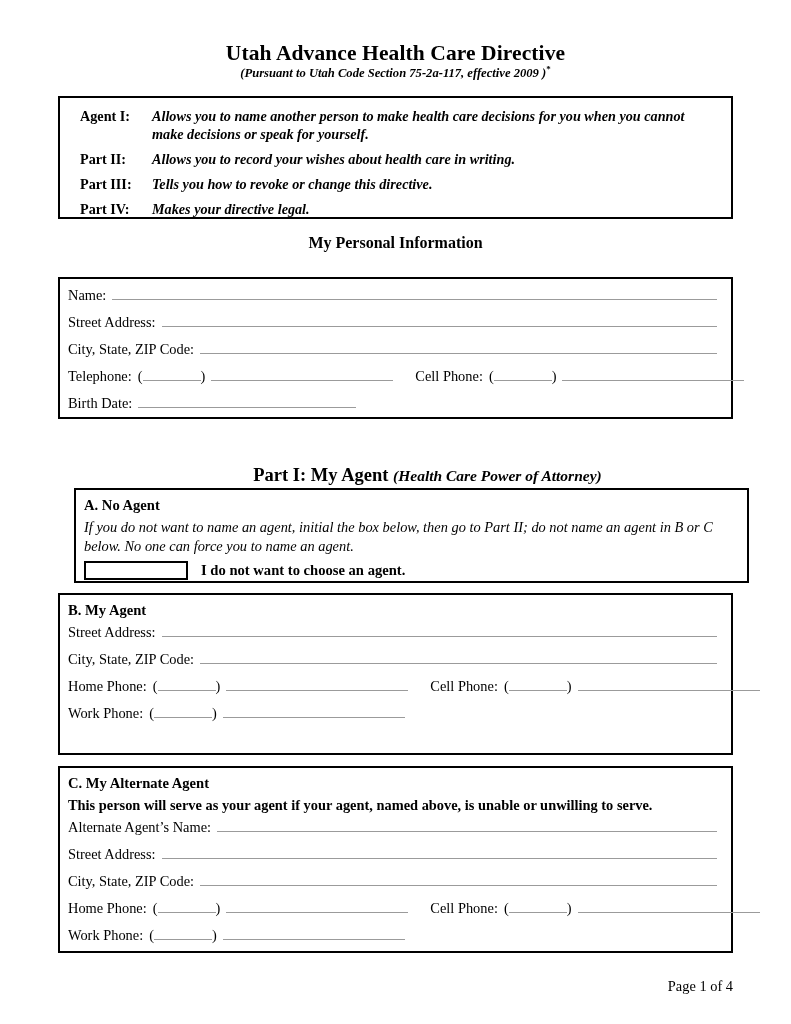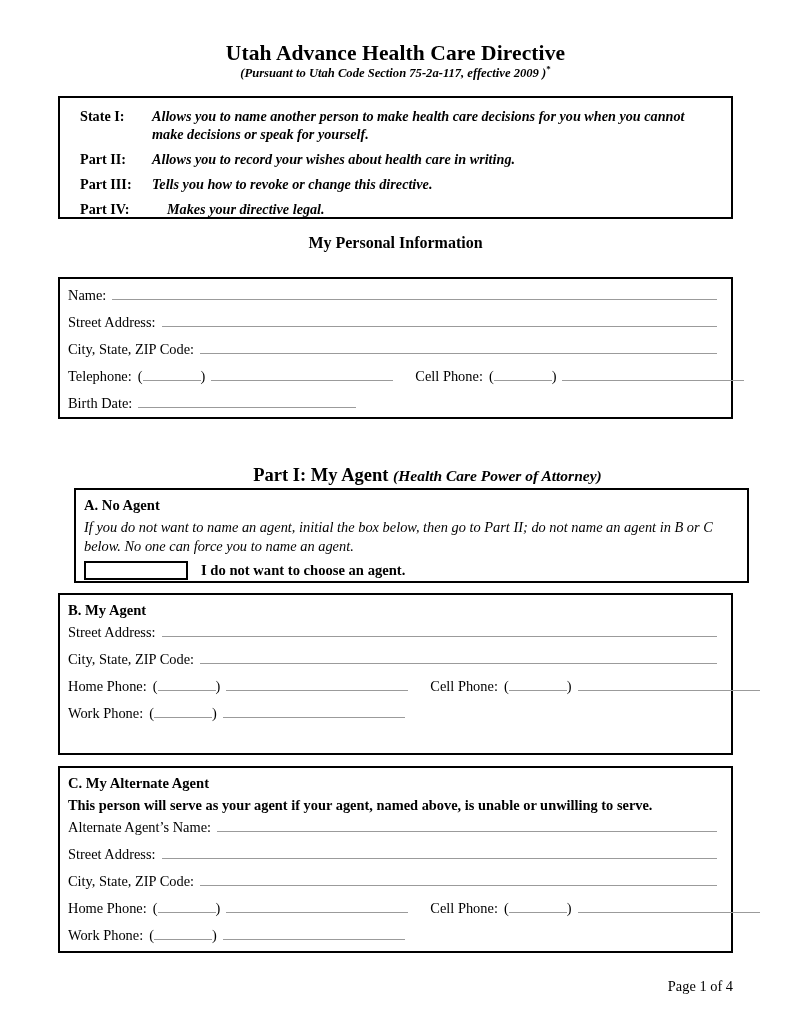--- a/index.html
+++ b/index.html
@@ -63,21 +63,21 @@
   #parts-box { top: 96px; height: 123px; }
   .parts-inner {
     padding: 10px 12px 8px 20px;
   }
   .part-row {
     display: flex;
     align-items: flex-start;
     margin-bottom: 7px;
     line-height: 1.26;
   }
-  .part-row:last-child { margin-bottom: 0; gap: 15px; }
+  .part-row:last-child { margin-bottom: 0; }
   .part-label {
     font-weight: bold;
     font-size: 14.2px;
     width: 72px;
     flex: 0 0 72px;
   }
   .part-desc {
     font-style: italic;
     font-weight: bold;
     font-size: 14.2px;
@@ -203,21 +203,21 @@
 <div class="page">
 
   <div class="doc-title">Utah Advance Health Care Directive</div>
   <div class="doc-subtitle">
     <span>(Pursuant to Utah Code Section 75-2a-117, effective 2009 )</span><span class="fn">*</span>
   </div>
 
   <div class="box" id="parts-box">
     <div class="parts-inner">
       <div class="part-row">
-        <div class="part-label">State I:</div>
+        <div class="part-label">Agent I:</div>
         <div class="part-desc">Allows you to name another person to make health care decisions for you when you cannot make decisions or speak for yourself.</div>
       </div>
       <div class="part-row">
         <div class="part-label">Part II:</div>
         <div class="part-desc">Allows you to record your wishes about health care in writing.</div>
       </div>
       <div class="part-row">
         <div class="part-label">Part III:</div>
         <div class="part-desc">Tells you how to revoke or change this directive.</div>
       </div>

